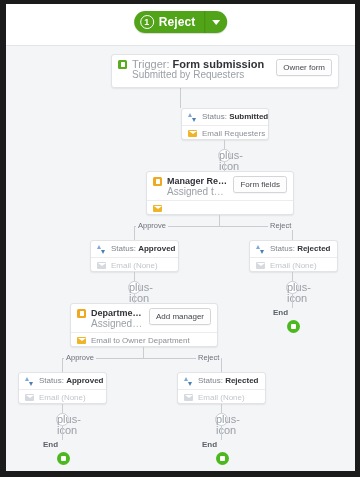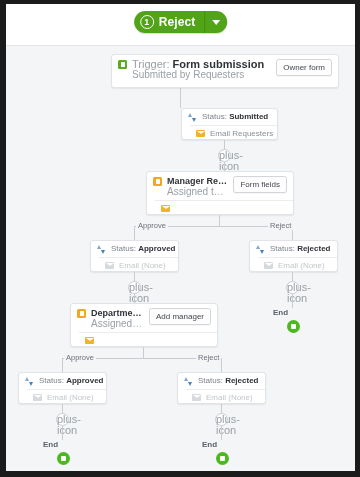--- a/index.html
+++ b/index.html
@@ -68,21 +68,21 @@
   .card{
     position:absolute;background:#fff;border:1px solid #e1e3e6;
     border-radius:3px;box-shadow:0 1px 1.5px rgba(0,0,0,.07);
     box-sizing:border-box;
   }
   .card-row{
     display:flex;align-items:center;
     padding:4px 6px;box-sizing:border-box;
   }
   .card-top{align-items:flex-start;}
-  .card-div{border-top:1px solid #ececee;margin-left:8px;}
+  .card-div{border-top:1px solid #ececee;}
   .sq-icon{
     width:9px;height:9px;border-radius:1.5px;flex:0 0 auto;
     position:relative;margin-top:1px;
   }
   .sq-icon.green{background:#5aab1e;}
   .sq-icon.orange{background:#efa820;}
   .sq-icon:after{
     content:"";position:absolute;left:2.5px;top:2px;
     width:4px;height:5px;background:#fff;border-radius:.5px;
   }
@@ -167,21 +167,21 @@
       <div class="card-row card-top" style="height:34px;">
         <div class="sq-icon green"></div>
         <div class="tri-txt">
           <div class="tri-l1"><span>Trigger: </span><b>Form submission</b></div>
           <div class="tri-l2"><span>Submitted by </span><span>Requesters</span></div>
         </div>
         <div class="btn">Owner form</div>
       </div>
     </div>
 
-    <div class="card" style="left:175px;top:62px;width:97px;height:32px;">
+    <div class="card" style="left:175px;top:62px;width:88px;height:32px;">
       <div class="card-row" style="height:16px;">
         <span class="st-icon">
               <i class="up"></i>
               <i class="dn"></i>
             </span>
         <span class="st-txt"><span>Status: </span><b>Submitted</b></span>
       </div>
       <div class="card-row card-div" style="height:16px;">
         <span class="env on"></span>
         <span class="em-txt on">Email Requesters</span>
@@ -257,20 +257,21 @@
       <div class="card-row card-top" style="height:28px;">
         <div class="sq-icon orange"></div>
         <div class="tri-txt">
           <div class="node-title">Department Own...</div>
           <div class="tri-l2"><span>Assigned to </span><span>Owner Depart...</span></div>
         </div>
         <div class="btn">Add manager</div>
       </div>
       <div class="card-row card-div" style="height:16px;">
         <span class="env on"></span>
+        <span class="em-txt on">Email to Owner Department</span>
       </div>
     </div>
 
     <div class="vline" style="left:137px;top:301px;height:11px;"></div>
     <div class="hline" style="left:56px;top:312px;width:159px;"></div>
     <div class="vline" style="left:56px;top:312px;height:14px;"></div>
     <div class="vline" style="left:215px;top:312px;height:14px;"></div>
     <div class="branch-label" style="left:58px;top:307px;">Approve</div>
     <div class="branch-label" style="left:190px;top:307px;">Reject</div>
 

